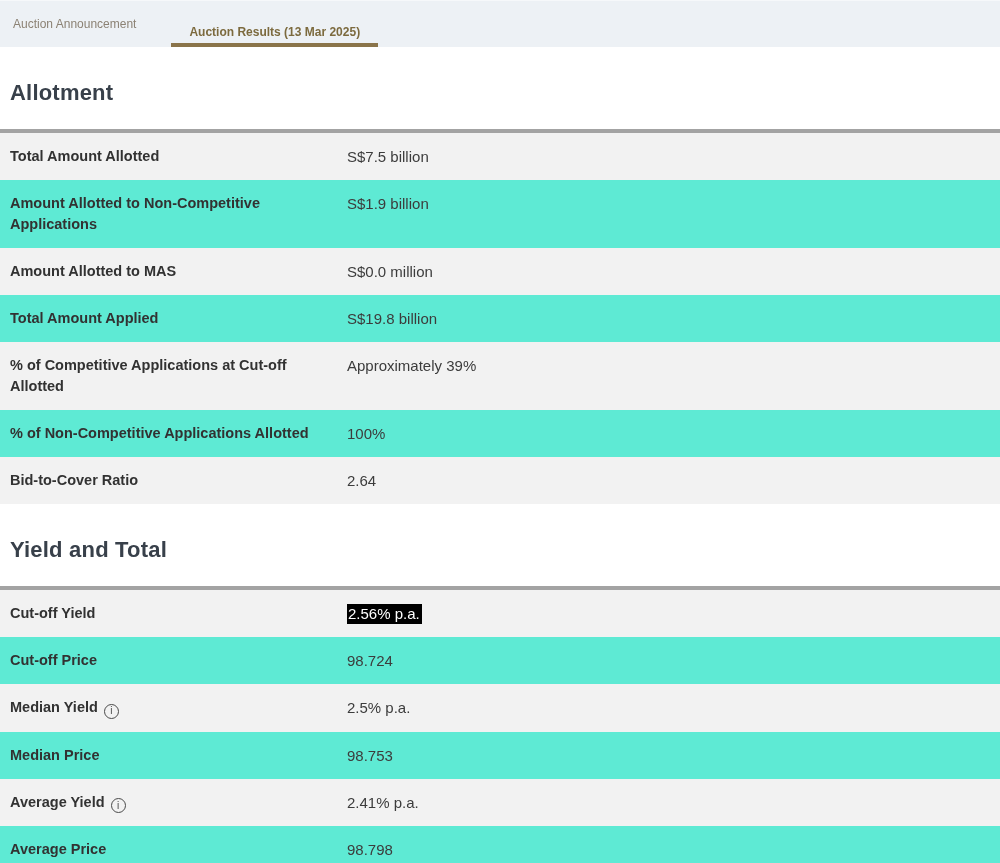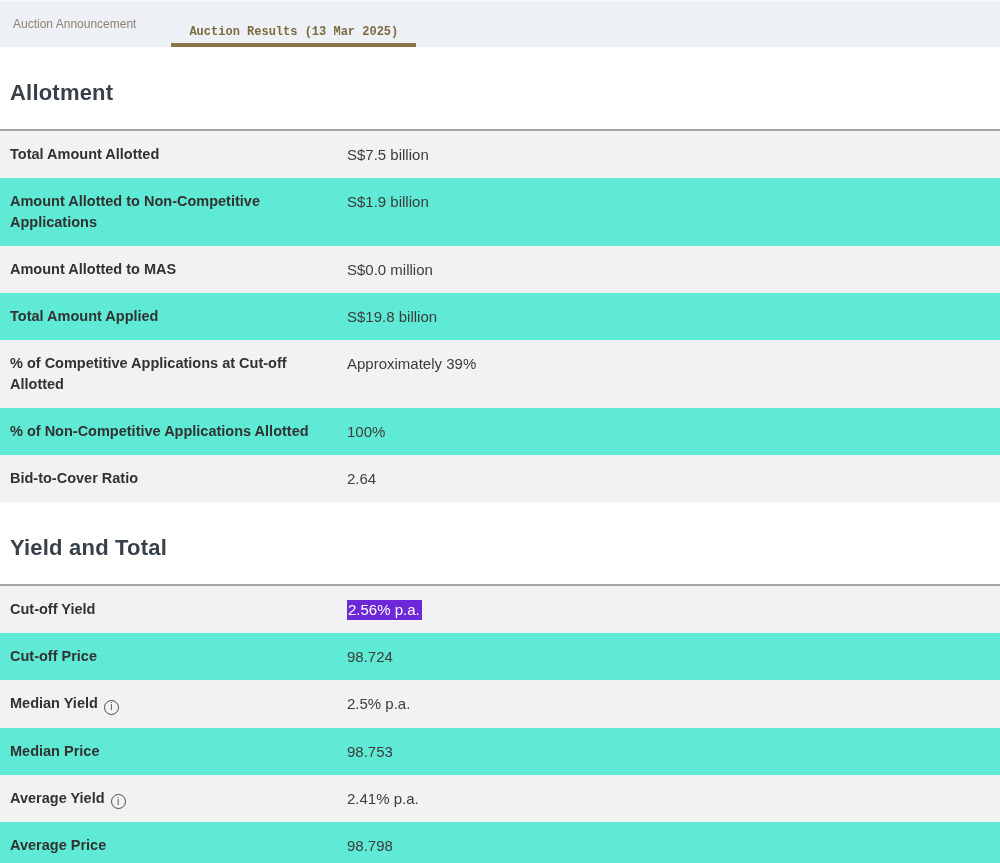--- a/index.html
+++ b/index.html
@@ -31,37 +31,36 @@
     border-bottom: 4px solid transparent;
     padding-top: 4px;
     white-space: nowrap;
   }
   .tab.active {
     margin-left: 22px;
     padding: 20px 18px 0 18px;
     font-weight: bold;
     color: #7c6a3e;
     border-bottom: 4px solid #8a744a;
-    font-family: Liberation Mono, monospace;
   }
 
   
   h2.section-title {
     font-size: 22px;
     font-weight: 600;
     color: #38404a;
     margin: 28px 10px 18px 10px;
     line-height: 36px;
     letter-spacing: 0.2px;
   }
 
   
   .kv-table {
     width: 100%;
-    border-top: 2px solid #a3a3a3;
+    border-top: 4px solid #a3a3a3;
   }
   .kv-row {
     display: flex;
     min-height: 47px;
     background: #5eead4;
   }
   .kv-row.gray { background: #f2f2f2; }
   .kv-label {
     width: 347px;
     padding: 13px 25px 13px 10px;
@@ -72,21 +71,21 @@
   }
   .kv-label.nowrap { white-space: nowrap; padding-right: 0; }
   .kv-value {
     flex: 1;
     padding: 13px 0 13px 0;
     font-size: 15px;
     line-height: 21px;
     color: #3c3c3c;
   }
   .selected-text {
-    background: #6d28d9;
+    background: #000000;
     color: #ffffff;
     padding: 1px 2px 2px 1px;
   }
   .info-icon {
     display: inline-flex;
     align-items: center;
     justify-content: center;
     width: 15px; height: 15px;
     border: 1.3px solid #4a4a4a;
     border-radius: 50%;

